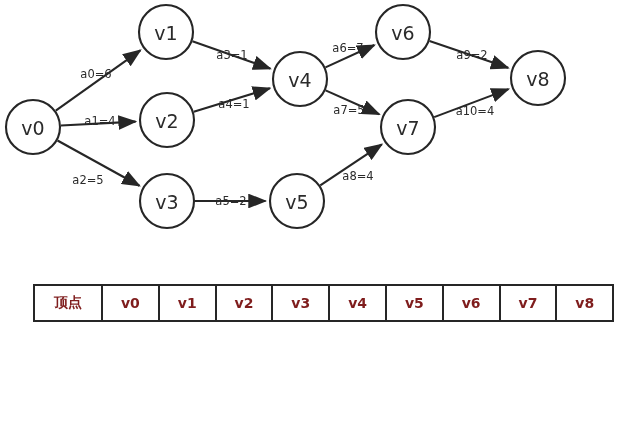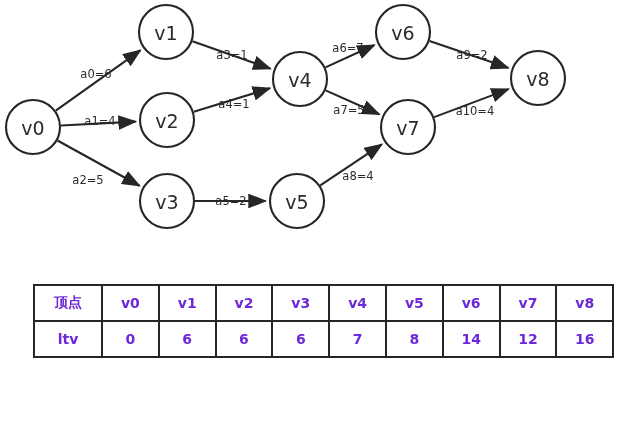--- a/index.html
+++ b/index.html
@@ -67,21 +67,21 @@
     table-layout: fixed;
   }
   .etv-ltv-table td {
     border: 2px solid #262626;
     height: 34px;
     text-align: center;
     vertical-align: middle;
     font-family: "DejaVu Sans", "Liberation Sans", sans-serif;
     font-size: 14px;
     font-weight: bold;
-    color: #6d28d9;
+    color: #7f1d1d;
     padding: 0;
   }
   .etv-ltv-table td.rowhead {
     width: 66px;
   }
   .etv-ltv-table td.datacell {
     width: 54.8px;
   }
 </style>
 </head>
@@ -150,28 +150,16 @@
           <td class="datacell">v0</td>
           <td class="datacell">v1</td>
           <td class="datacell">v2</td>
           <td class="datacell">v3</td>
           <td class="datacell">v4</td>
           <td class="datacell">v5</td>
           <td class="datacell">v6</td>
           <td class="datacell">v7</td>
           <td class="datacell">v8</td>
         </tr>
-        <tr>
-          <td class="rowhead">ltv</td>
-          <td class="datacell">0</td>
-          <td class="datacell">6</td>
-          <td class="datacell">6</td>
-          <td class="datacell">6</td>
-          <td class="datacell">7</td>
-          <td class="datacell">8</td>
-          <td class="datacell">14</td>
-          <td class="datacell">12</td>
-          <td class="datacell">16</td>
-        </tr>
       </tbody>
   </table>
 
 </div>
 
 </body></html>

